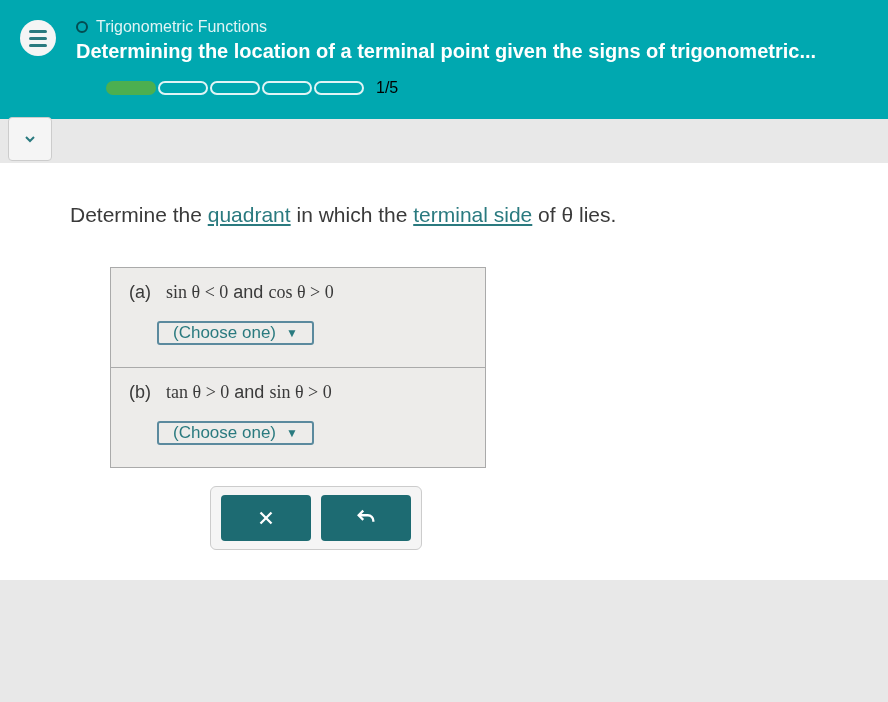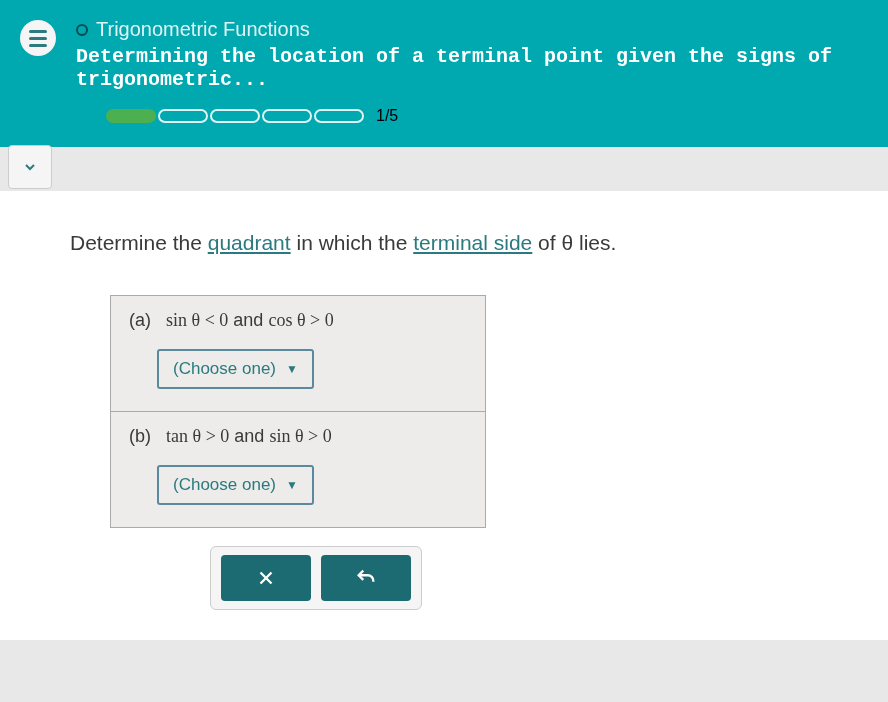--- a/index.html
+++ b/index.html
@@ -53,29 +53,28 @@
     }
     .category-dot {
       width: 12px;
       height: 12px;
       border-radius: 50%;
       border: 2px solid #034d52;
       background: transparent;
     }
     .category-text {
       color: #e0f4f5;
-      font-size: 20px;
+      font-size: 16px;
       font-weight: 500;
     }
     .topic-title {
       color: #fff;
       font-size: 20px;
       font-weight: 600;
       margin-bottom: 16px;
-      font-family: Liberation Mono, monospace;
     }
     .progress-row {
       display: flex;
       align-items: center;
       gap: 12px;
       margin-left: 30px;
     }
     .progress-bar {
       display: flex;
       gap: 2px;
@@ -144,21 +143,21 @@
       font-size: 18px;
       color: #3a3a3a;
       margin-bottom: 18px;
     }
     .math {
       font-family: 'Times New Roman', serif;
     }
     .dropdown {
       border: 2px solid #5b8a9e;
       border-radius: 3px;
-      padding: 8px 14px;
+      padding: 0 14px;
       display: inline-flex;
       align-items: center;
       gap: 10px;
       cursor: pointer;
       background: #edecea;
       margin-left: 28px;
     }
     .dropdown-text {
       color: #2a7a7f;
       font-size: 17px;

